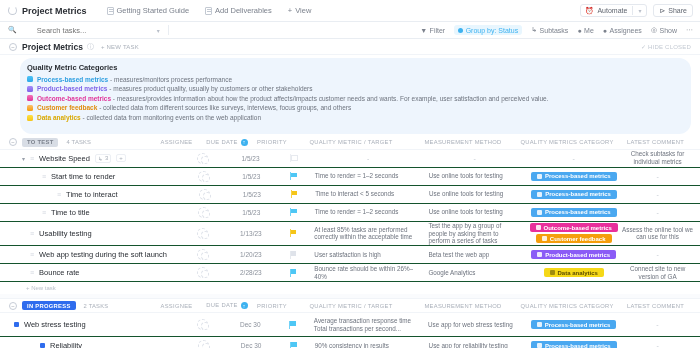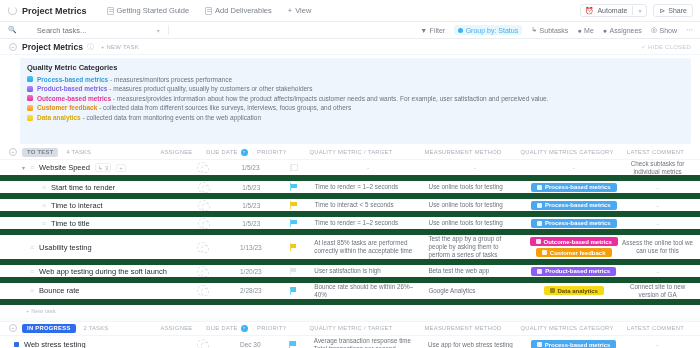--- a/index.html
+++ b/index.html
@@ -87,21 +87,21 @@
     font-size: 6px; color: #9aa0ab; line-height: 1;
   }
   .listhead-title { font-size: 8.5px; font-weight: bold; margin-left: 5px; }
   .icon-dim { font-size: 7px; color: #c3c9d2; margin-left: 4px; }
   .newtask-lbl { font-size: 6px; color: #aab0ba; margin-left: 7px; letter-spacing: .2px; }
   .hideclosed { margin-left: auto; font-size: 6px; color: #c3c9d2; padding-right: 9px; letter-spacing:.2px; }
 
   
   .infowrap { padding: 3px 9px 2px 20px; }
   .info {
-    background: #eef5fd; border-radius: 2px; padding: 5px 7px 20px 7px;
+    background: #eef5fd; border-radius: 12px; padding: 5px 7px 10px 7px;
   }
   .info h4 { font-size: 7.5px; color: #2a2e34; margin-bottom: 3.5px; }
   .info-row { display: flex; align-items: flex-start; gap: 4px; margin-bottom: 2.5px; line-height: 1.1; }
   .sq { width: 6px; height: 6px; border-radius: 1.5px; flex: none; margin-top: .5px; position: relative; }
   .sq.blue   { background: linear-gradient(#4ec3f7,#2ea8e8); }
   .sq.purple { background: linear-gradient(#a78bfa,#7f63e8); }
   .sq.pink   { background: linear-gradient(#f472b6,#e0359a); }
   .sq.orange { background: linear-gradient(#fbbf6e,#f59e0b); }
   .sq.yellow { background: linear-gradient(#fde047,#f5c518); }
   .info-txt { font-size: 6.5px; color: #6d737e; }
@@ -122,21 +122,21 @@
     font-size: 5.8px; font-weight: bold; letter-spacing: .3px;
     padding: 1.5px 5px; border-radius: 2px; margin-left: 5px; color: #fff;
   }
   .chip.totest { background: #d8dde5; color: #7c828d; }
   .chip.inprog { background: #2f6ced; color: #fff; }
   .grp-count { font-size: 5.8px; color: #aab0ba; margin-left: 8px; letter-spacing:.2px; }
 
   .colhead { display: flex; align-items: center; font-size: 5.8px; color: #aab0ba; letter-spacing: .3px; }
   .row {
     display: flex; align-items: center; min-height: 18px;
-    border-bottom: 6px solid #14532d; background: #fff;
+    border-bottom: 1px solid #14532d; background: #fff; justify-content: center;
   }
   .c-name  { width: 185px; display: flex; align-items: center; gap: 5px; padding-left: 9px; }
   .c-assignee { width: 55px; display:flex; justify-content:center; }
   .c-due  { width: 46px; text-align: center; }
   .c-prio { width: 44px; display: flex; justify-content: center; }
   .c-metric { width: 120px; padding-right: 6px; }
   .c-method { width: 104px; padding-right: 6px; }
   .c-cat    { width: 98px; display: flex; flex-direction: column; align-items: center; gap: 2px; }
   .c-comment{ width: 84px; padding-right: 5px; text-align: center; }
 
@@ -368,21 +368,21 @@
             <span class="ti"></span>
             <span>Process-based metrics</span>
           </span>
       </div>
       <div class="c-comment">
           <span class="dash">-</span>
         </div>
     </div>
 
     <div class="row">
-      <div class="c-name" style="padding-left:42px">
+      <div class="c-name" style="padding-left:57px">
         <span class="handle">≡</span>
         <span class="task-name">Time to interact</span>
       </div>
       <div class="c-assignee">
           <span class="avatar"></span>
         </div>
       <div class="c-due due">1/5/23</div>
       <div class="c-prio">
           <span class="flag yellow"></span>
         </div>

